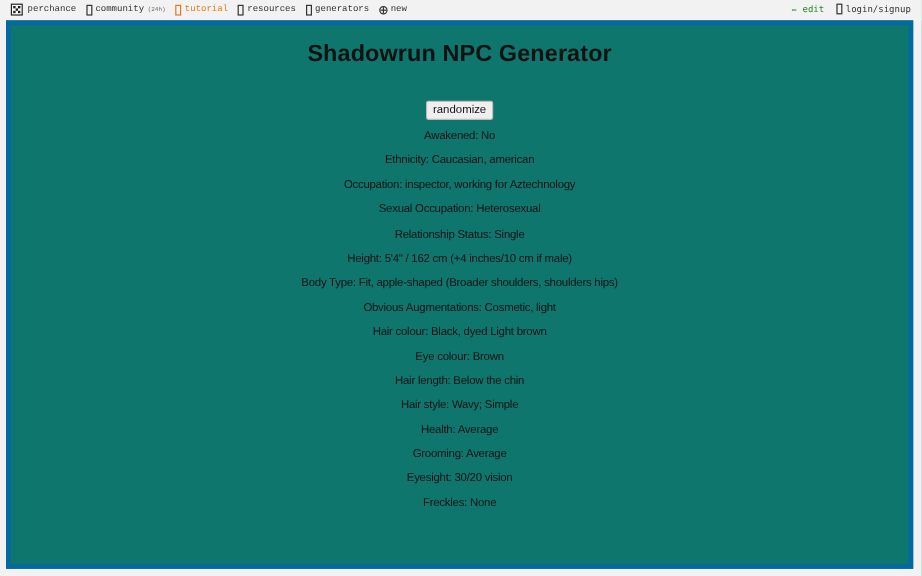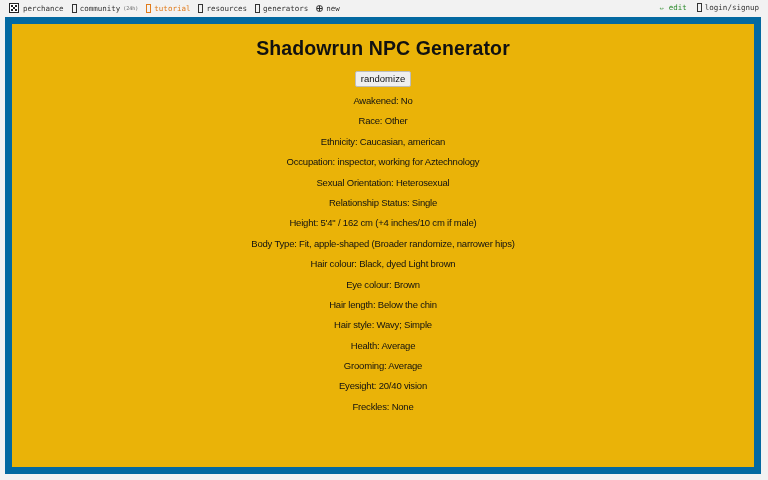--- a/index.html
+++ b/index.html
@@ -37,20 +37,21 @@
       display: flex;
       align-items: center;
       white-space: nowrap;
     }
     .nav-item {
       display: inline-flex;
       align-items: center;
       margin-right: 8px;
       cursor: pointer;
       color: #333;
+      font-family: Liberation Mono, monospace;
     }
     .nav-item .box {
       display: inline-block;
       width: 3px;
       height: 7px;
       border: 1px solid #333;
       margin-right: 3px;
       box-sizing: content-box;
     }
     .nav-item.tutorial { color: #e07a1a; text-align: center; }
@@ -98,36 +99,36 @@
       border: 1px solid #333;
       margin-right: 3px;
     }
 
     .card {
       position: absolute;
       left: 5px;
       top: 17px;
       width: 756px;
       height: 457px;
-      background: #eab308;
-      border: 7px solid #0369a1;
+      background: #0f766e;
+      border: 4px solid #0369a1;
       box-sizing: border-box;
       text-align: center;
       overflow: hidden;
     }
     .title {
       margin: 13px 0 0 0;
       font-size: 19.5px;
       font-weight: bold;
       letter-spacing: 0.1px;
       line-height: 22px;
     }
     .randomize {
       display: inline-block;
-      margin-top: 12px;
+      margin-top: 28px;
       font-family: "Liberation Sans", sans-serif;
       font-size: 9.5px;
       padding: 1px 5px;
       background: #efefef;
       border: 1px solid #bdbdbd;
       border-radius: 2px;
       color: #111;
       line-height: 12px;
       cursor: pointer;
     }
@@ -187,29 +188,29 @@
   </div>
 </div>
 
 <div class="card">
   <h1 class="title">Shadowrun NPC Generator</h1>
   <div>
     <button class="randomize">randomize</button>
   </div>
   <div class="fields">
     <div class="field">Awakened: No</div>
-    <div class="field">Race: Other</div>
     <div class="field">Ethnicity: Caucasian, american</div>
     <div class="field">Occupation: inspector, working for Aztechnology</div>
-    <div class="field">Sexual Orientation: Heterosexual</div>
+    <div class="field">Sexual Occupation: Heterosexual</div>
     <div class="field">Relationship Status: Single</div>
     <div class="field">Height: 5'4" / 162 cm (+4 inches/10 cm if male)</div>
-    <div class="field">Body Type: Fit, apple-shaped (Broader randomize, narrower hips)</div>
+    <div class="field">Body Type: Fit, apple-shaped (Broader shoulders, shoulders hips)</div>
+    <div class="field">Obvious Augmentations: Cosmetic, light</div>
     <div class="field">Hair colour: Black, dyed Light brown</div>
     <div class="field">Eye colour: Brown</div>
     <div class="field">Hair length: Below the chin</div>
     <div class="field">Hair style: Wavy; Simple</div>
     <div class="field">Health: Average</div>
     <div class="field">Grooming: Average</div>
-    <div class="field">Eyesight: 20/40 vision</div>
+    <div class="field">Eyesight: 30/20 vision</div>
     <div class="field">Freckles: None</div>
   </div>
 </div>
 
 </body></html>

